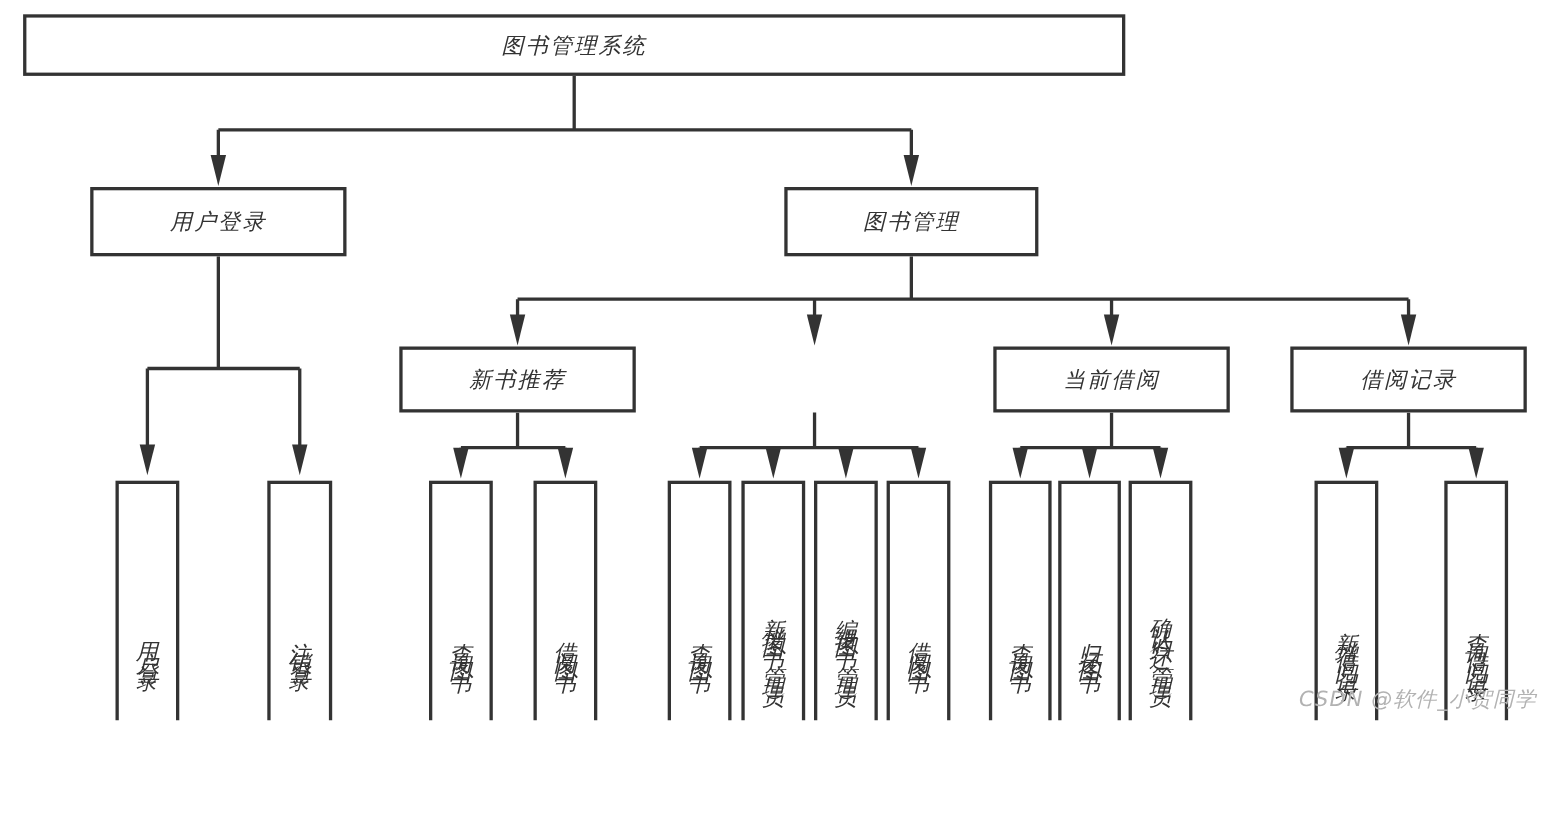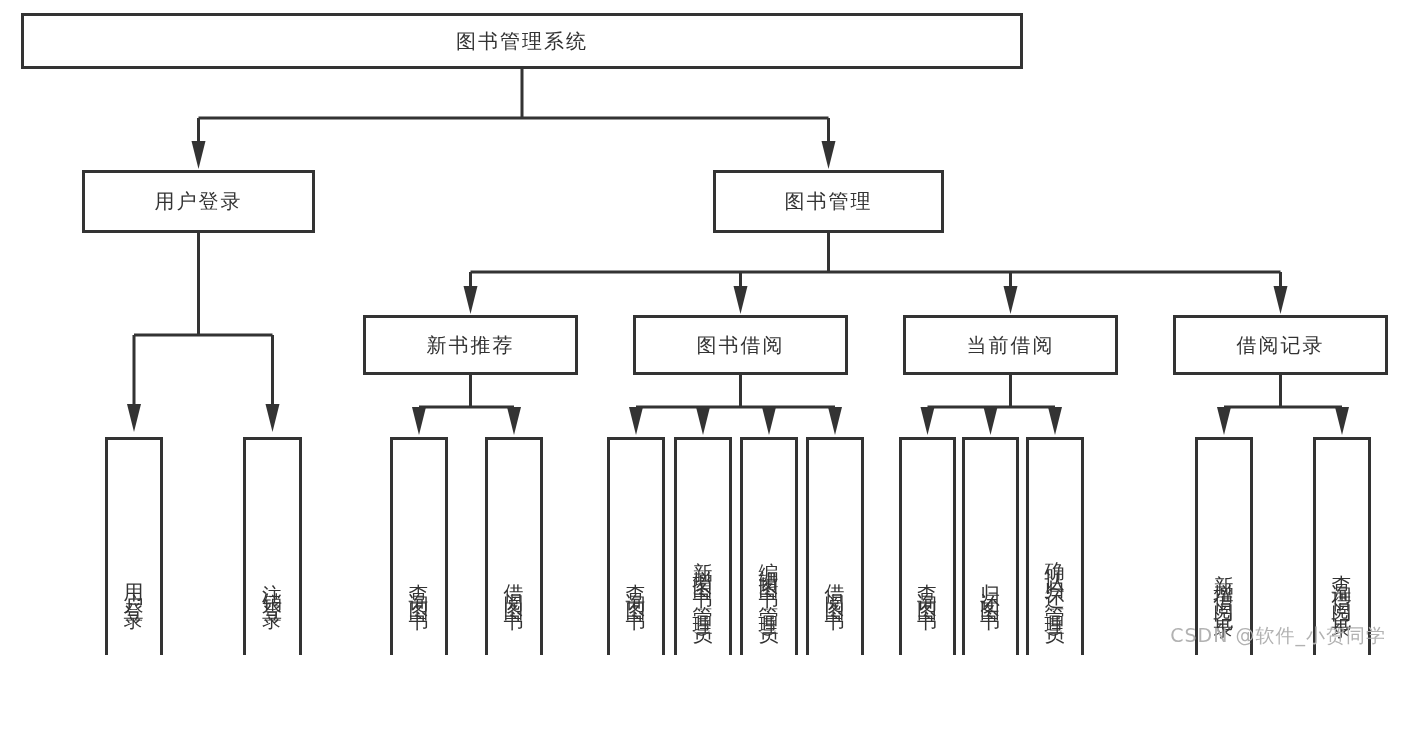--- a/index.html
+++ b/index.html
@@ -8,20 +8,21 @@
     --watermark:#b2b2b2;
     --bg:#ffffff;
   }
   html,body{margin:0;padding:0;background:var(--bg);}
   .stage{
     position:relative;
     width:1405px;height:655px;
     background:var(--bg);
     font-family:"DejaVu Sans","Liberation Sans",sans-serif;
     overflow:hidden;
+    font-style:italic;
   }
   .connectors{
     position:absolute;left:0;top:0;width:1405px;height:747px;
     pointer-events:none;
   }
   .connectors path{stroke:var(--line);stroke-width:3;fill:none;}
   .connectors polygon{fill:var(--line);stroke:none;}
   .box{
     position:absolute;
     box-sizing:border-box;
@@ -34,21 +35,21 @@
   .box.h .lbl{letter-spacing:2px;white-space:nowrap;}
   .box.v{padding-top:8px;padding-bottom:8px;}
   .box.v .lbl{
     writing-mode:vertical-rl;
     text-orientation:mixed;
     letter-spacing:9px;
     line-height:1;
   }
   .watermark{
     position:absolute;
-    right:19px;bottom:6px;
+    right:8px;bottom:6px;
     font-size:19px;
     letter-spacing:1px;
     color:var(--watermark);
     white-space:nowrap;
   }
 </style>
 </head>
 <body>
 
 <div class="stage">
@@ -96,23 +97,20 @@
   <div class="box h" style="left:82px;top:170px;width:233px;height:63px">
     <span class="lbl">用户登录</span>
   </div>
   <div class="box h" style="left:363px;top:315px;width:215px;height:60px">
     <span class="lbl">新书推荐</span>
   </div>
 
   <div class="box h" style="left:713px;top:170px;width:231px;height:63px">
     <span class="lbl">图书管理</span>
   </div>
-  <div class="box h" style="left:633px;top:315px;width:215px;height:60px">
-    <span class="lbl">图书借阅</span>
-  </div>
   <div class="box h" style="left:1173px;top:315px;width:215px;height:60px">
     <span class="lbl">借阅记录</span>
   </div>
   <div class="box h" style="left:903px;top:315px;width:215px;height:60px">
     <span class="lbl">当前借阅</span>
   </div>
 
   <div class="box v" style="left:105px;top:437px;width:58px;height:298px">
     <span class="lbl">用户登录</span>
   </div>

